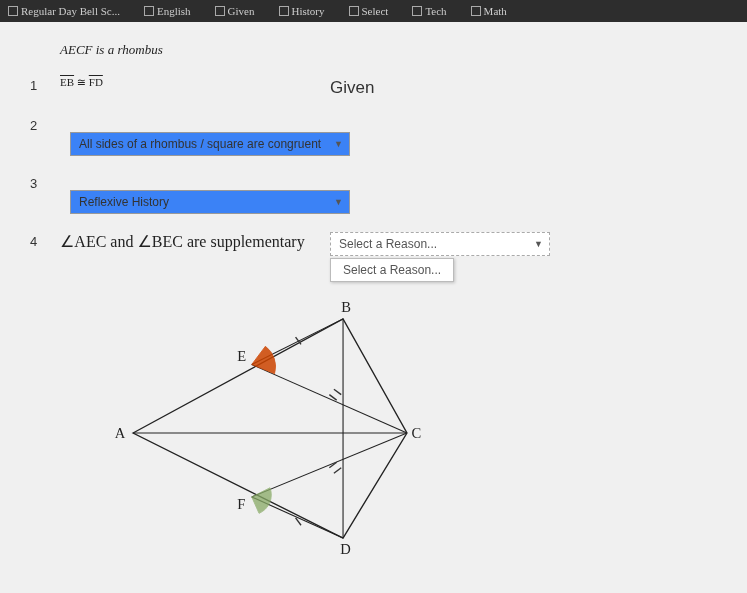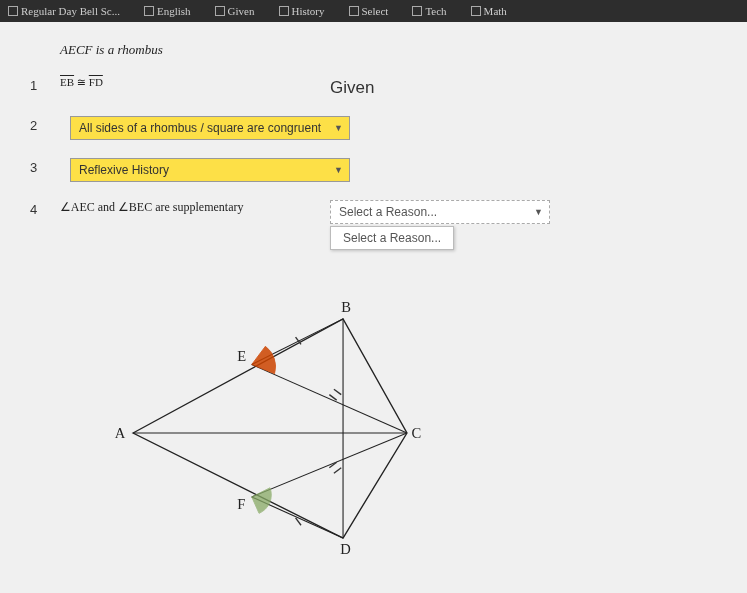--- a/index.html
+++ b/index.html
@@ -84,30 +84,31 @@
       padding-top: 2px;
     }
 
     .reason-dropdown {
       margin-left: 20px;
       position: relative;
     }
 
     .dropdown-box {
       border: 1px solid #999;
-      background: #fde047;
+      background: #3b82f6;
       padding: 4px 24px 4px 8px;
       font-size: 12px;
       color: #333;
       font-family: Arial, sans-serif;
       min-width: 280px;
       cursor: pointer;
       position: relative;
       display: flex;
       align-items: center;
+      margin-top: 16px;
     }
 
     .dropdown-box::after {
       content: '▼';
       font-size: 9px;
       position: absolute;
       right: 6px;
       color: #555;
     }
 
@@ -241,21 +242,21 @@
       <span class="row-number">3</span>
       <div class="reason-dropdown">
         <div class="dropdown-box">
           <span>Reflexive History</span>
         </div>
       </div>
     </div>
 
     <div class="proof-row">
       <span class="row-number">4</span>
-      <div class="statement-col" style="font-size:12px;">
+      <div class="statement-col" style="font-size:16px;">
         <span>∠AEC and ∠BEC are supplementary</span>
       </div>
       <div class="reason-dropdown" style="position:relative;border-radius:11px;">
         <div class="select-reason-dropdown">
           <span>Select a Reason...</span>
         </div>
 
         <div class="dropdown-popup">
           <span>Select a Reason...</span>
         </div>

